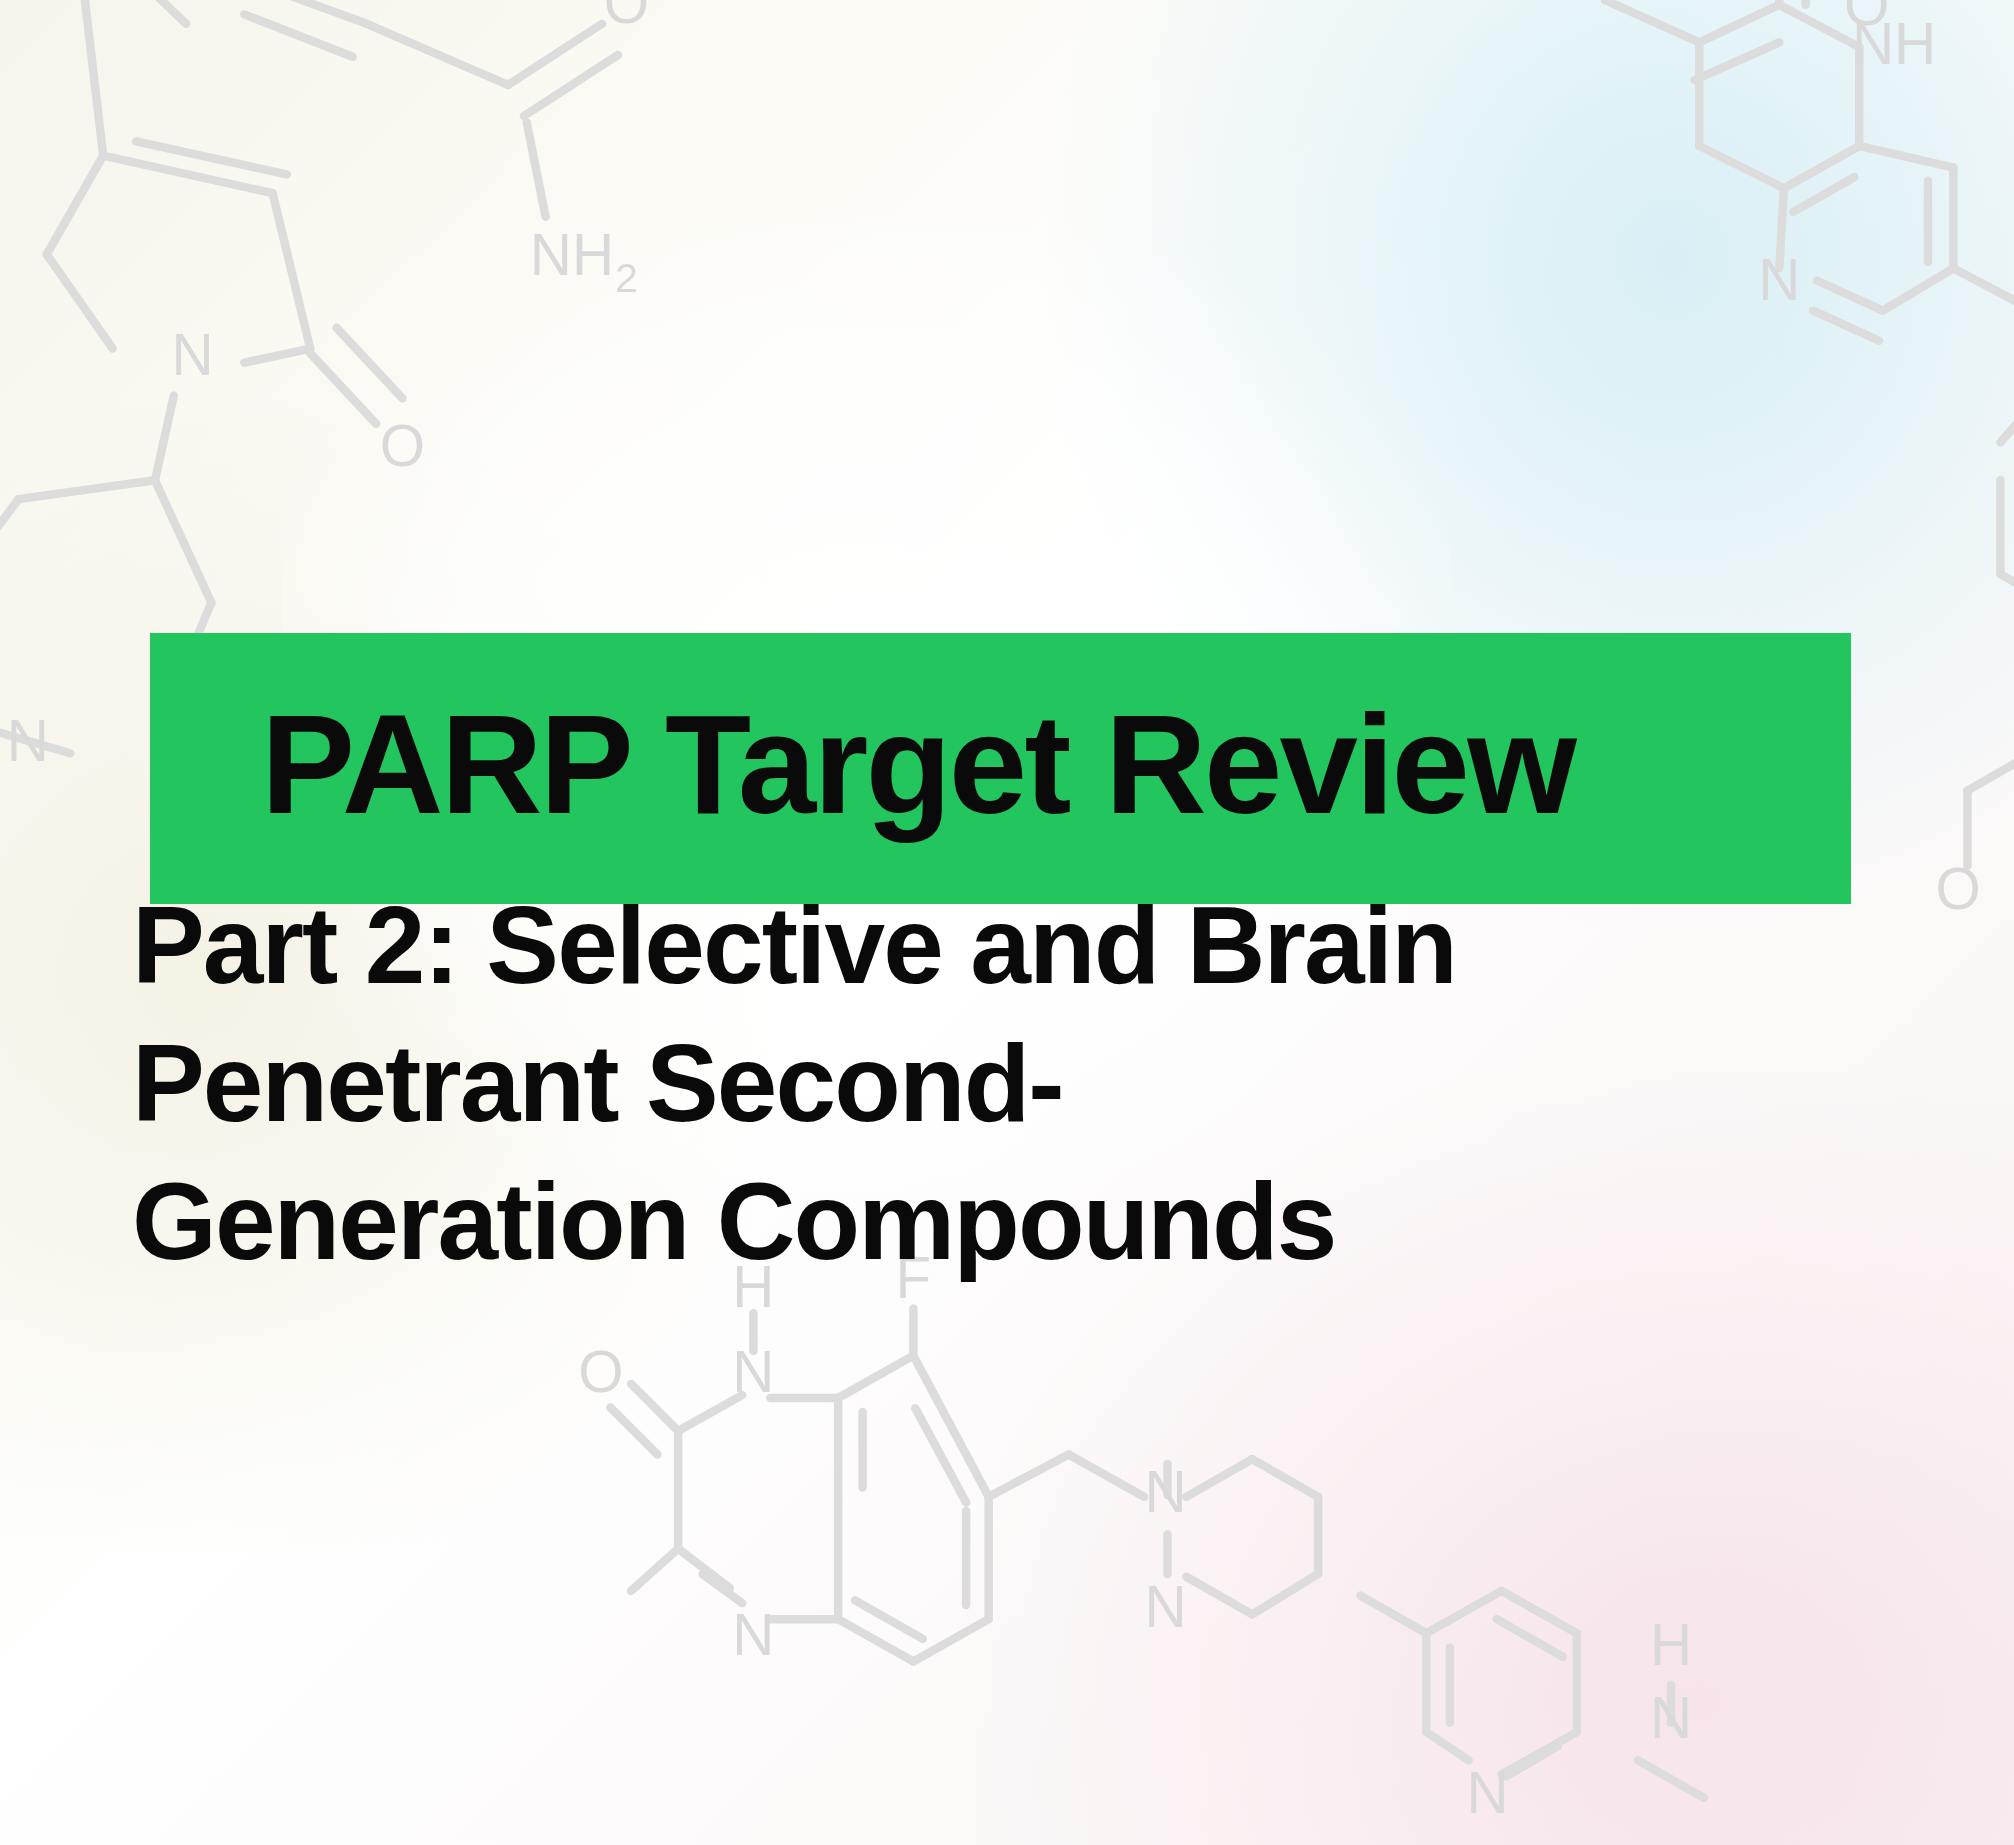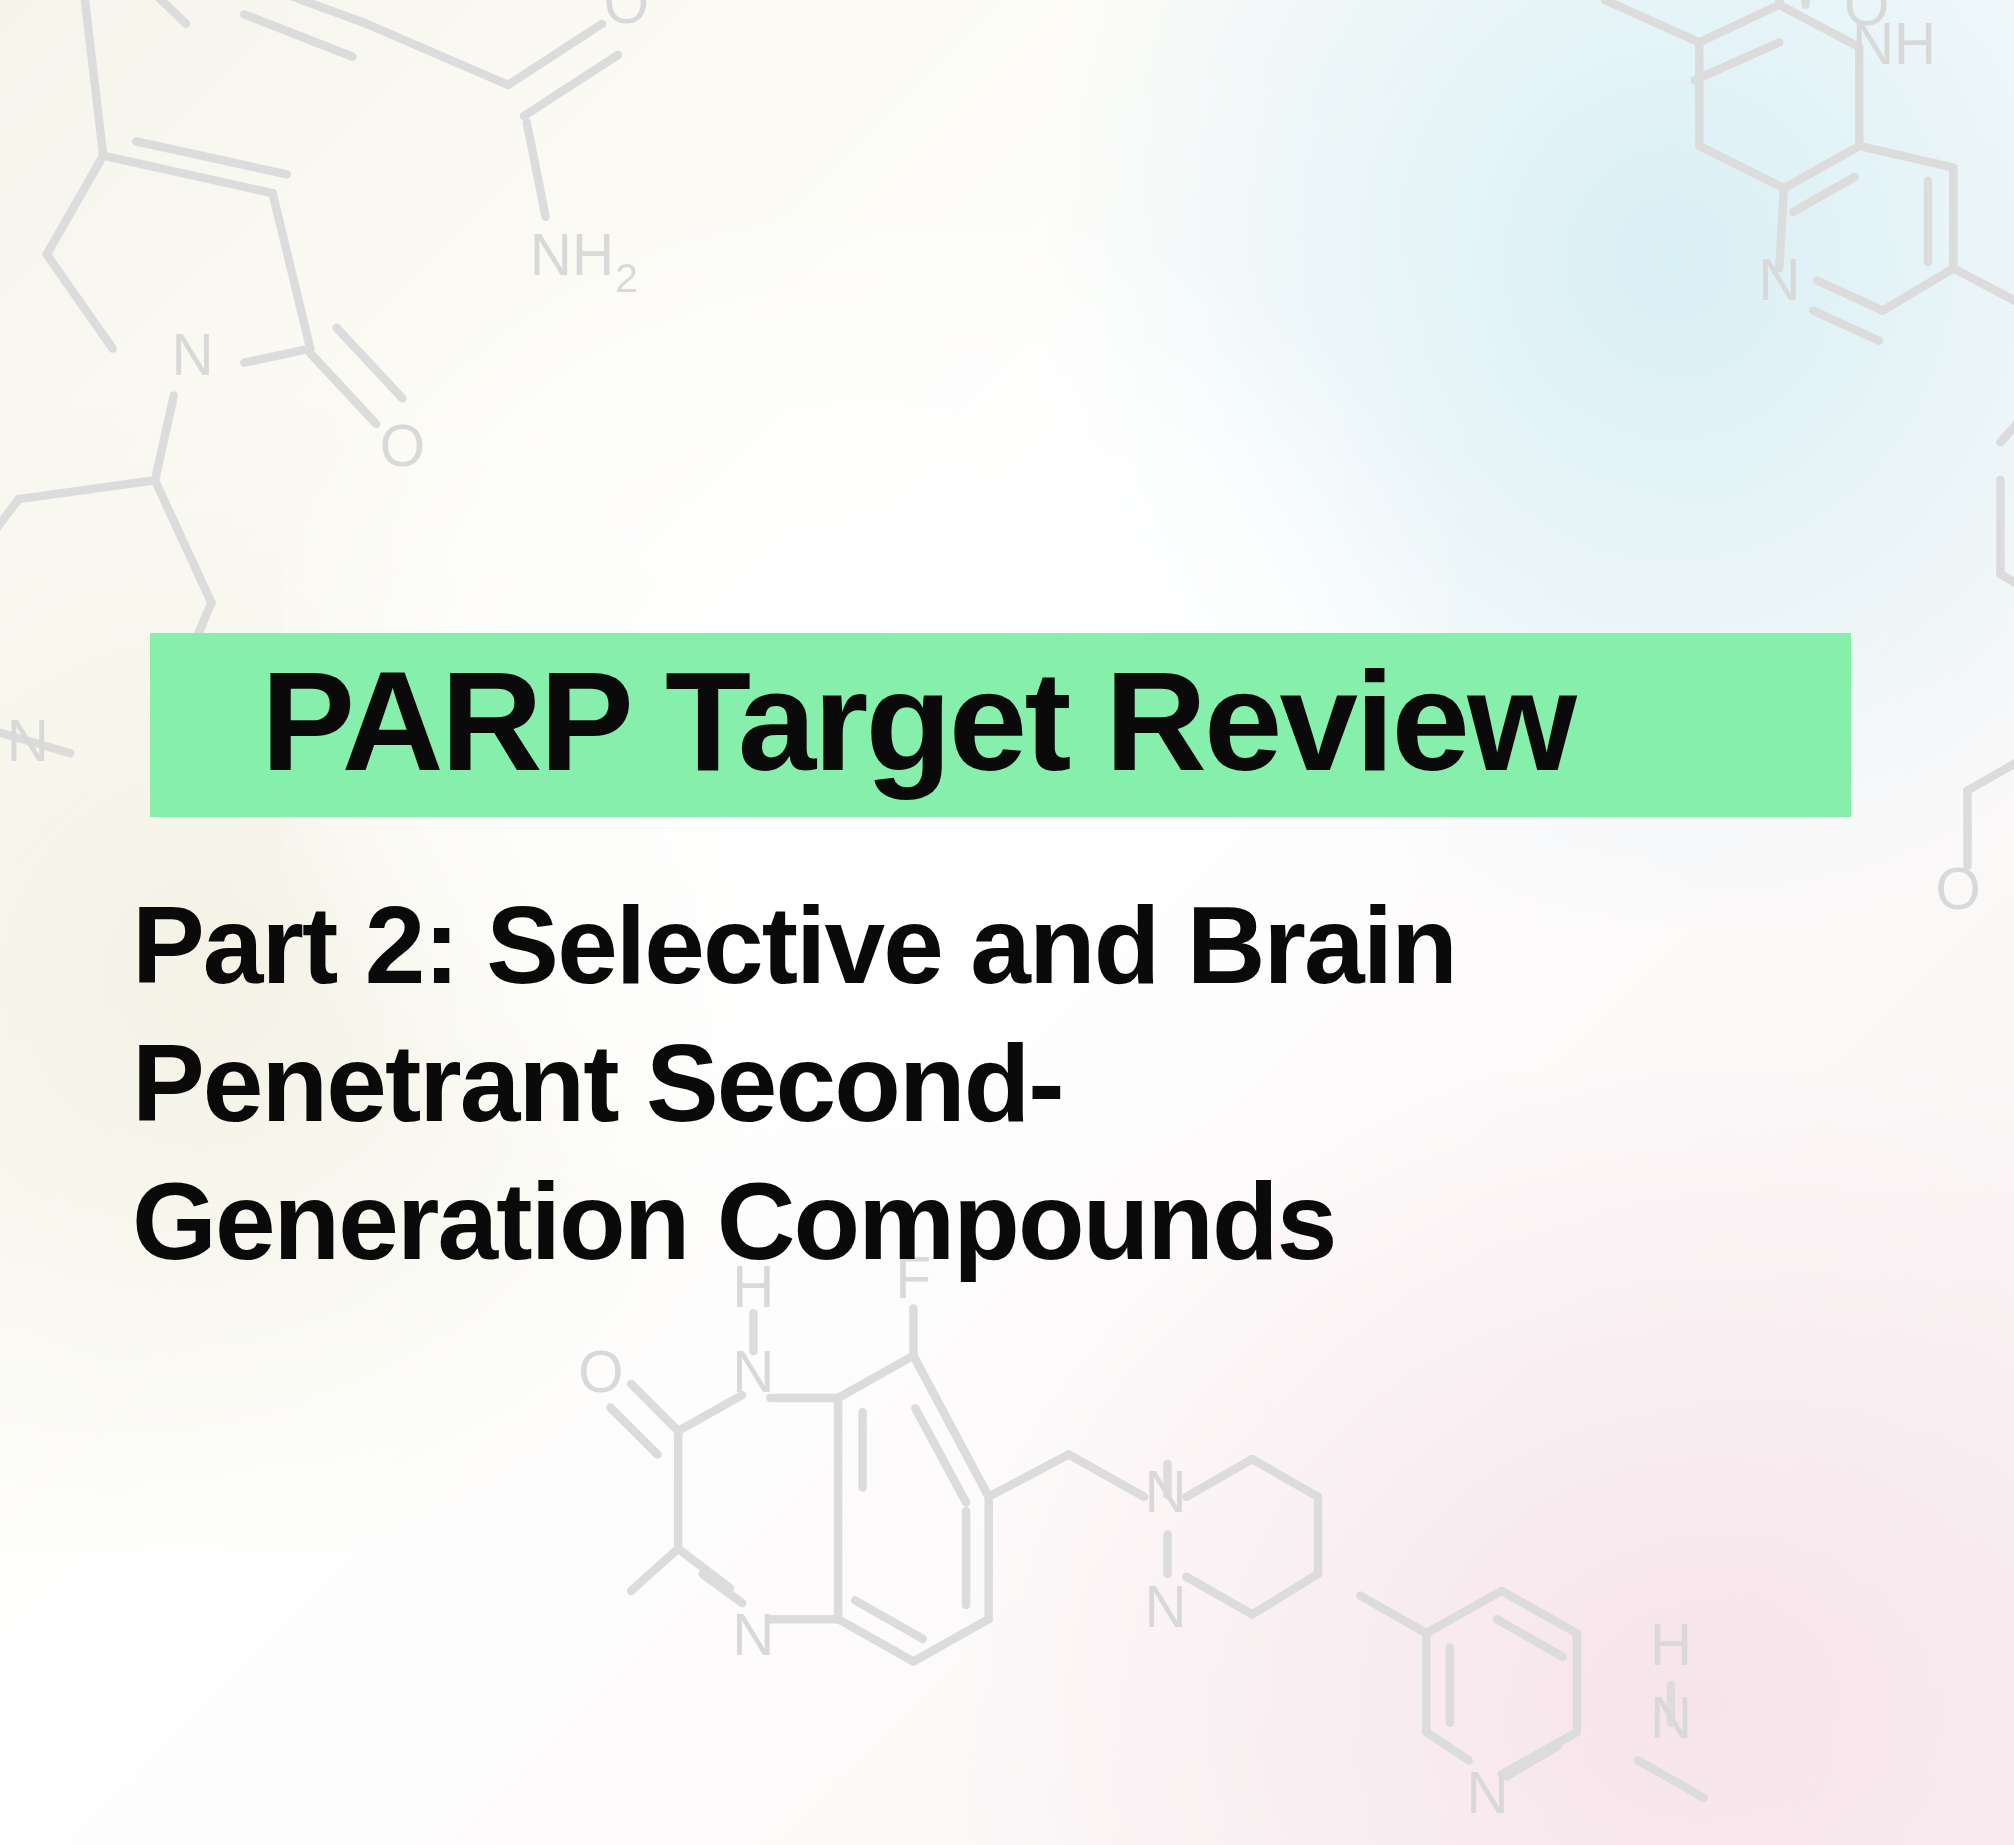--- a/index.html
+++ b/index.html
@@ -99,22 +99,22 @@
   #mol-topleft  { left: -38px;  top: -66px; }
   #mol-topright { left: 1544px; top: -85px; }
   #mol-bottom   { left: 527px;  top: 1318px; }
 
   
   .banner {
     position: absolute;
     left: 150px;
     top: 633px;
     width: 1701px;
-    height: 184px;
-    background: #86efac;
+    height: 271px;
+    background: #22c55e;
     display: flex;
     align-items: center;
     padding-left: 111px;
     box-sizing: border-box;
   }
   .banner-title {
     font-family: "Liberation Sans", sans-serif;
     font-weight: 700;
     font-size: 141px;
     line-height: 1;

